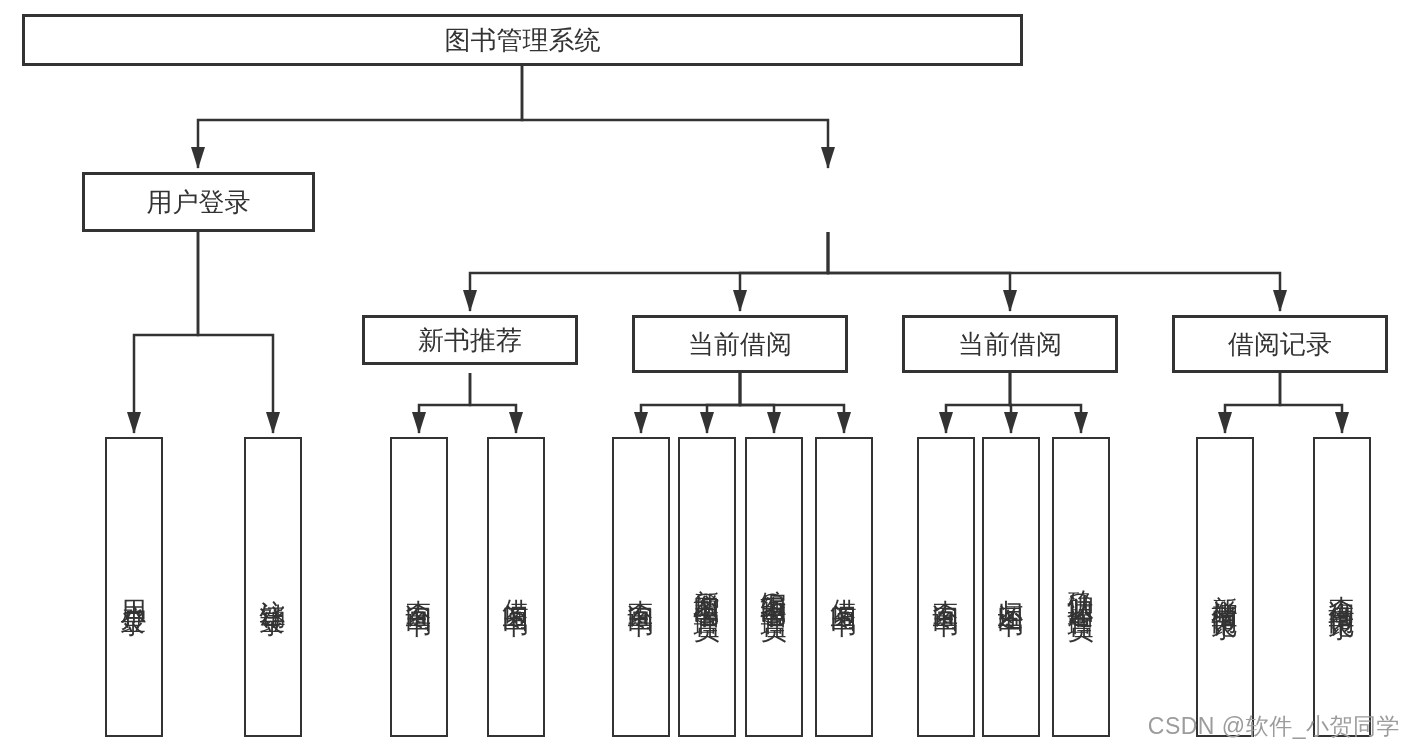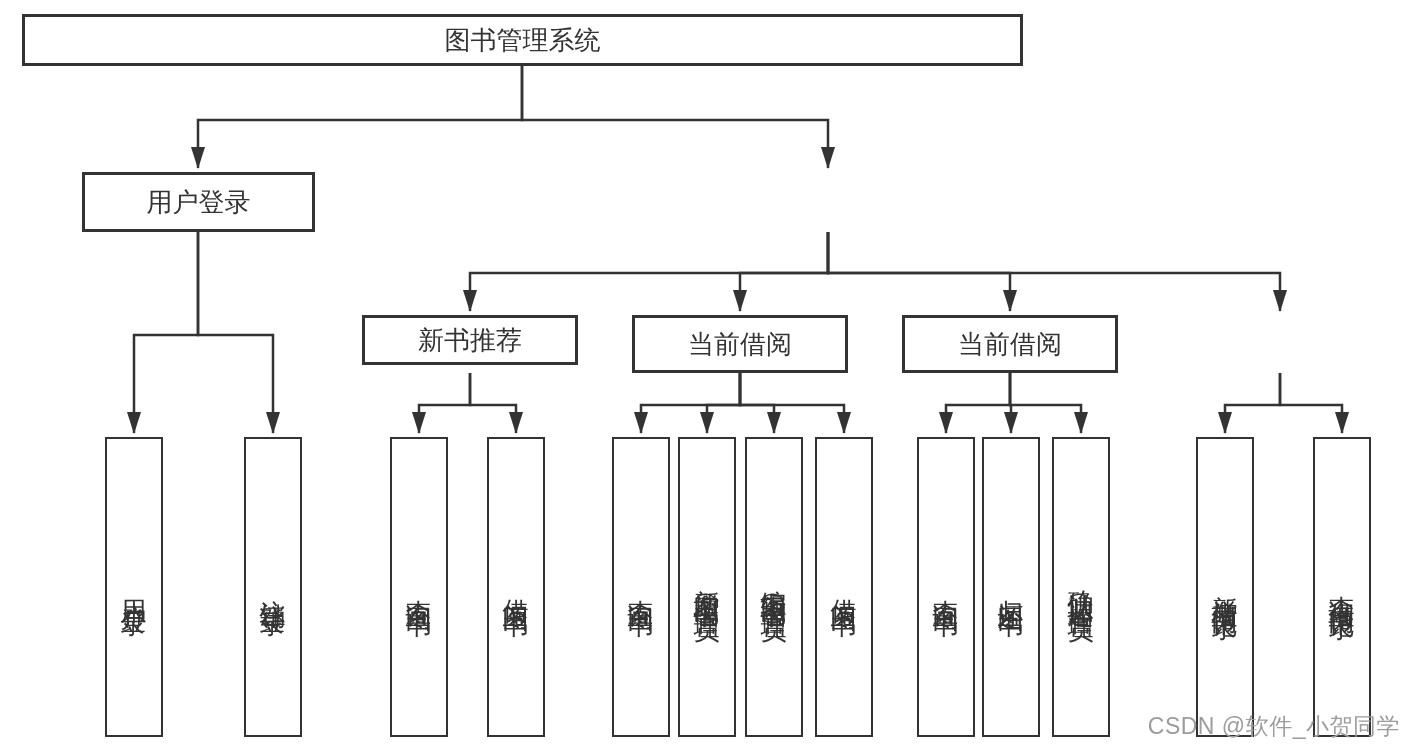--- a/index.html
+++ b/index.html
@@ -103,20 +103,23 @@
 
   <div class="node" style="left:362px;top:315px;width:216px;height:50px">
     <span>新书推荐</span>
   </div>
   <div class="node" style="left:632px;top:315px;width:216px;height:58px">
     <span>当前借阅</span>
   </div>
   <div class="node" style="left:902px;top:315px;width:216px;height:58px">
     <span>当前借阅</span>
   </div>
+  <div class="node" style="left:1172px;top:315px;width:216px;height:58px">
+    <span>借阅记录</span>
+  </div>
 
   <div class="node leaf" style="left:105px;top:437px;width:58px;height:300px">
     <span class="vtext">用户登录</span>
   </div>
   <div class="node leaf" style="left:244px;top:437px;width:58px;height:300px">
     <span class="vtext">注销登录</span>
   </div>
 
   <div class="node leaf" style="left:390px;top:437px;width:58px;height:300px">
     <span class="vtext">查询图书</span>

